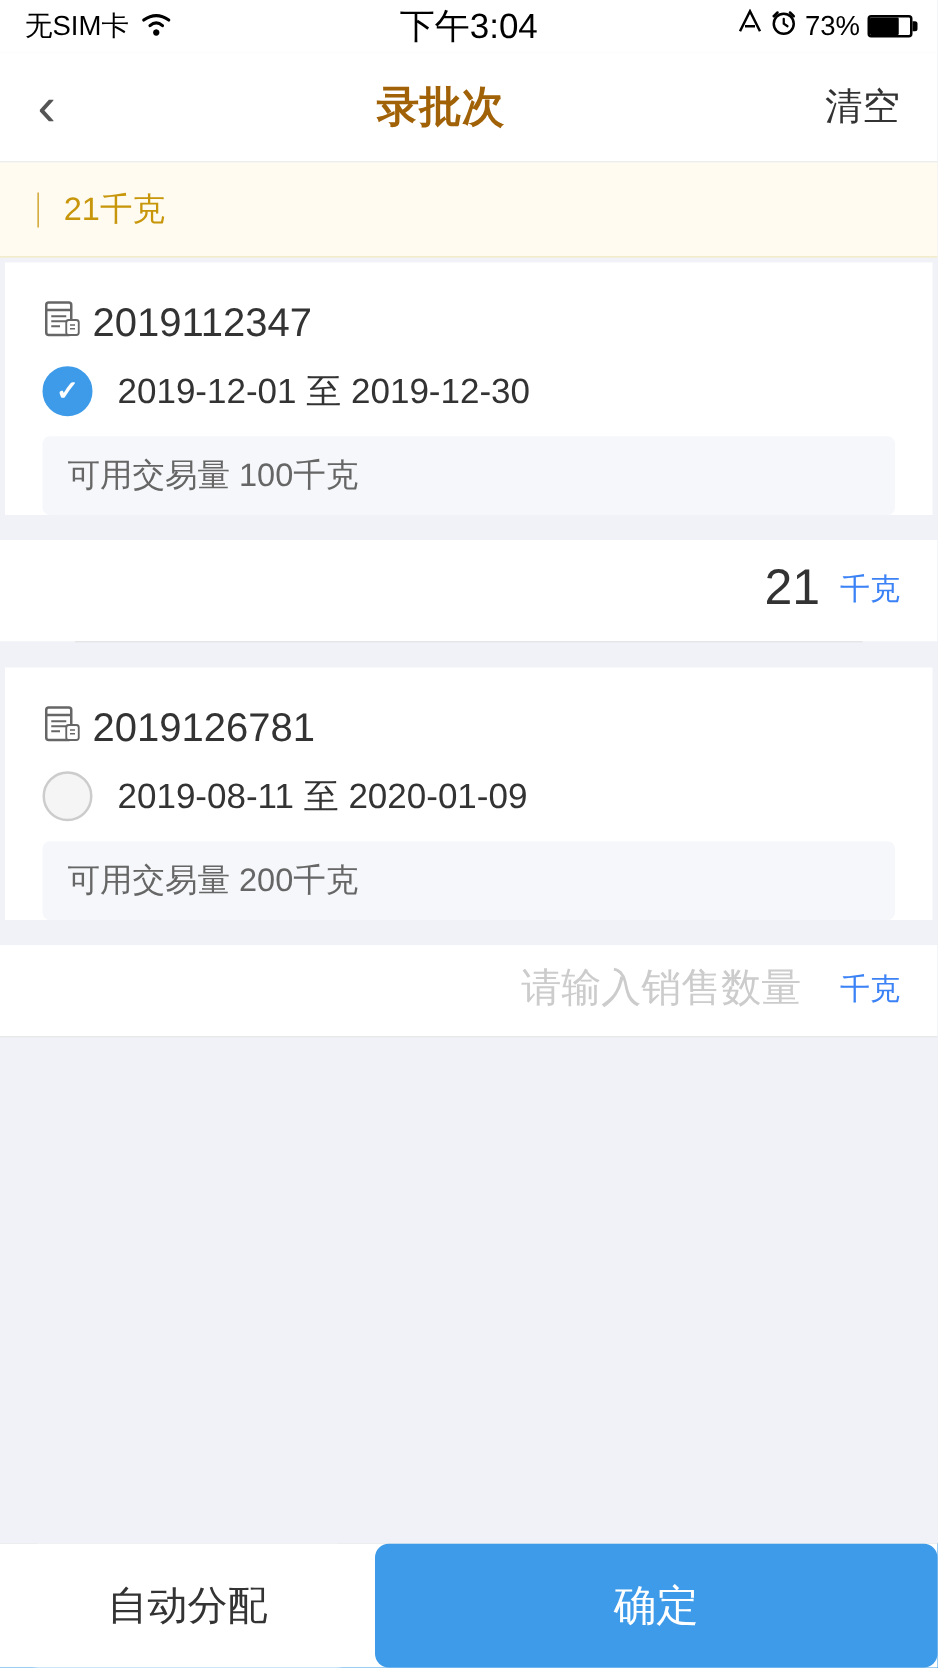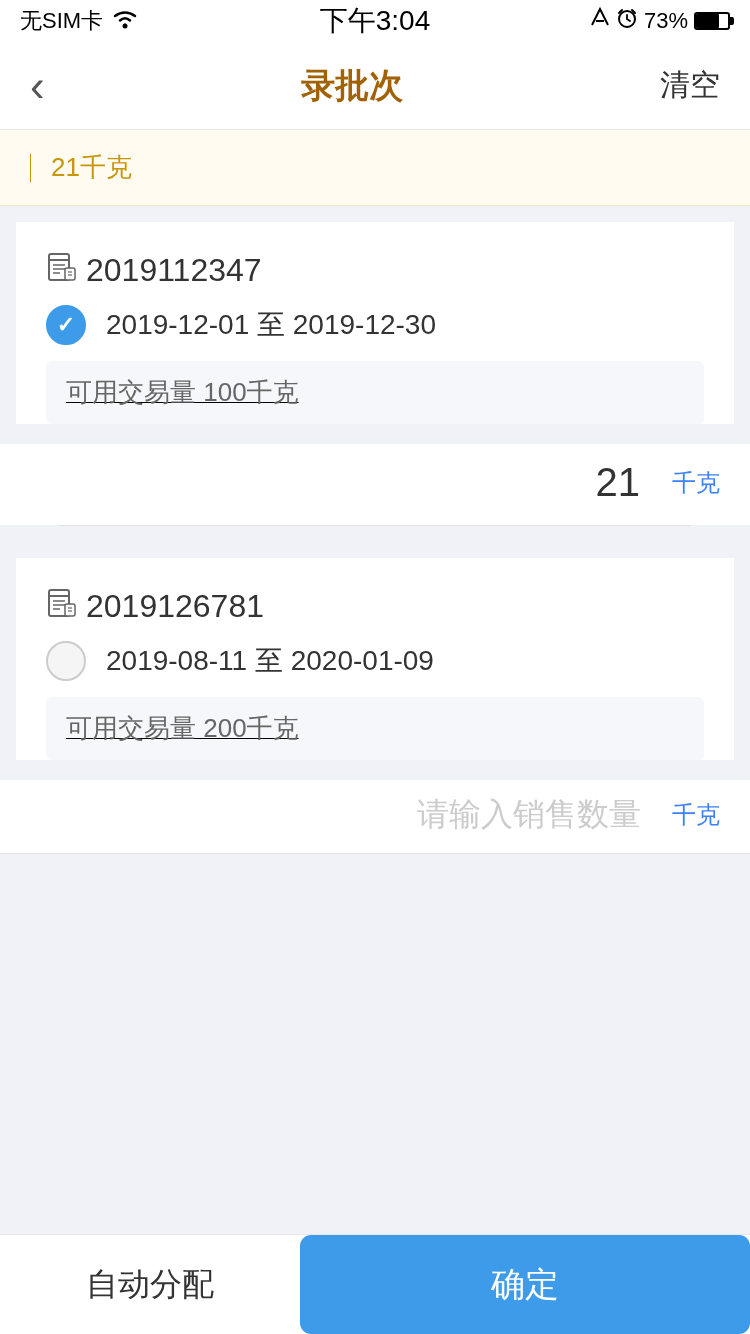--- a/index.html
+++ b/index.html
@@ -115,21 +115,21 @@
       background: #c8960a;
     }
     .summary-value {
       font-size: 26px;
       color: #c8960a;
     }
 
     
     .batch-card {
       background: #fff;
-      margin: 16px;
+      margin: 4px;
       padding: 30px 30px 0 30px;
     }
     .batch-header {
       display: flex;
       align-items: center;
       gap: 10px;
       margin-bottom: 16px;
     }
     .batch-icon {
       font-size: 28px;
@@ -168,32 +168,31 @@
     }
     .batch-date {
       font-size: 28px;
       color: #333;
     }
     .available-qty-box {
       background: #f5f7fa;
       border-radius: 6px;
       padding: 14px 20px;
       margin: 0 0 20px 0;
-      text-decoration: underline;
     }
     .available-qty-text {
       font-size: 26px;
       color: #666;
     }
     .quantity-row {
       display: flex;
       align-items: center;
       justify-content: flex-end;
       padding: 16px 30px 20px 30px;
-      gap: 32px;
+      gap: 16px;
       text-align: center;
     }
     .quantity-value {
       font-size: 40px;
       color: #333;
       font-weight: 500;
     }
     .quantity-unit {
       font-size: 24px;
       color: #3b82f6;

